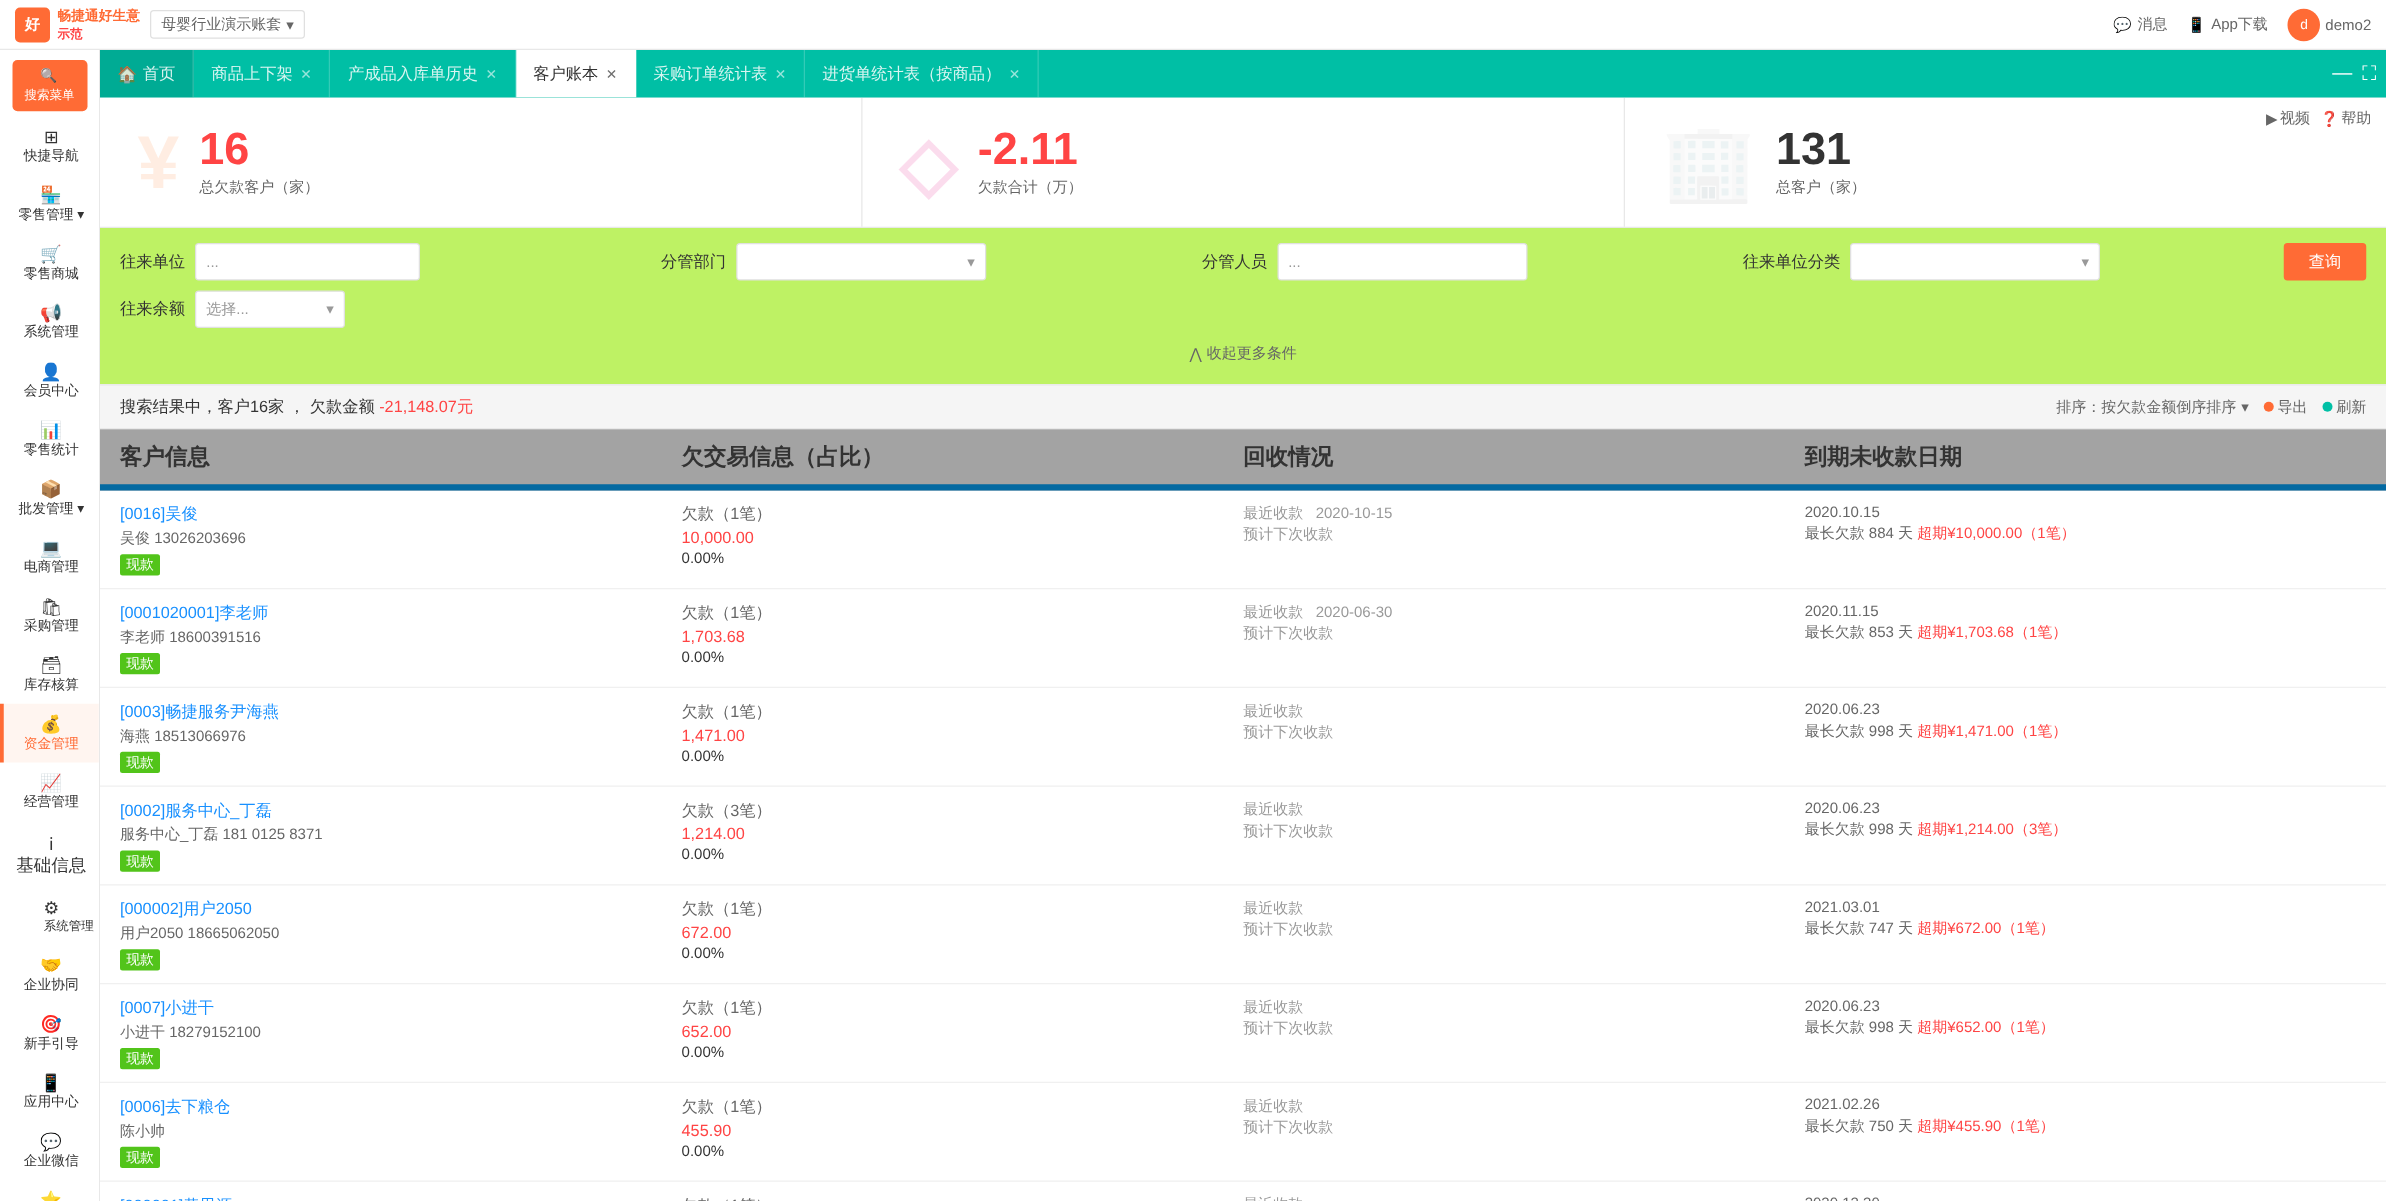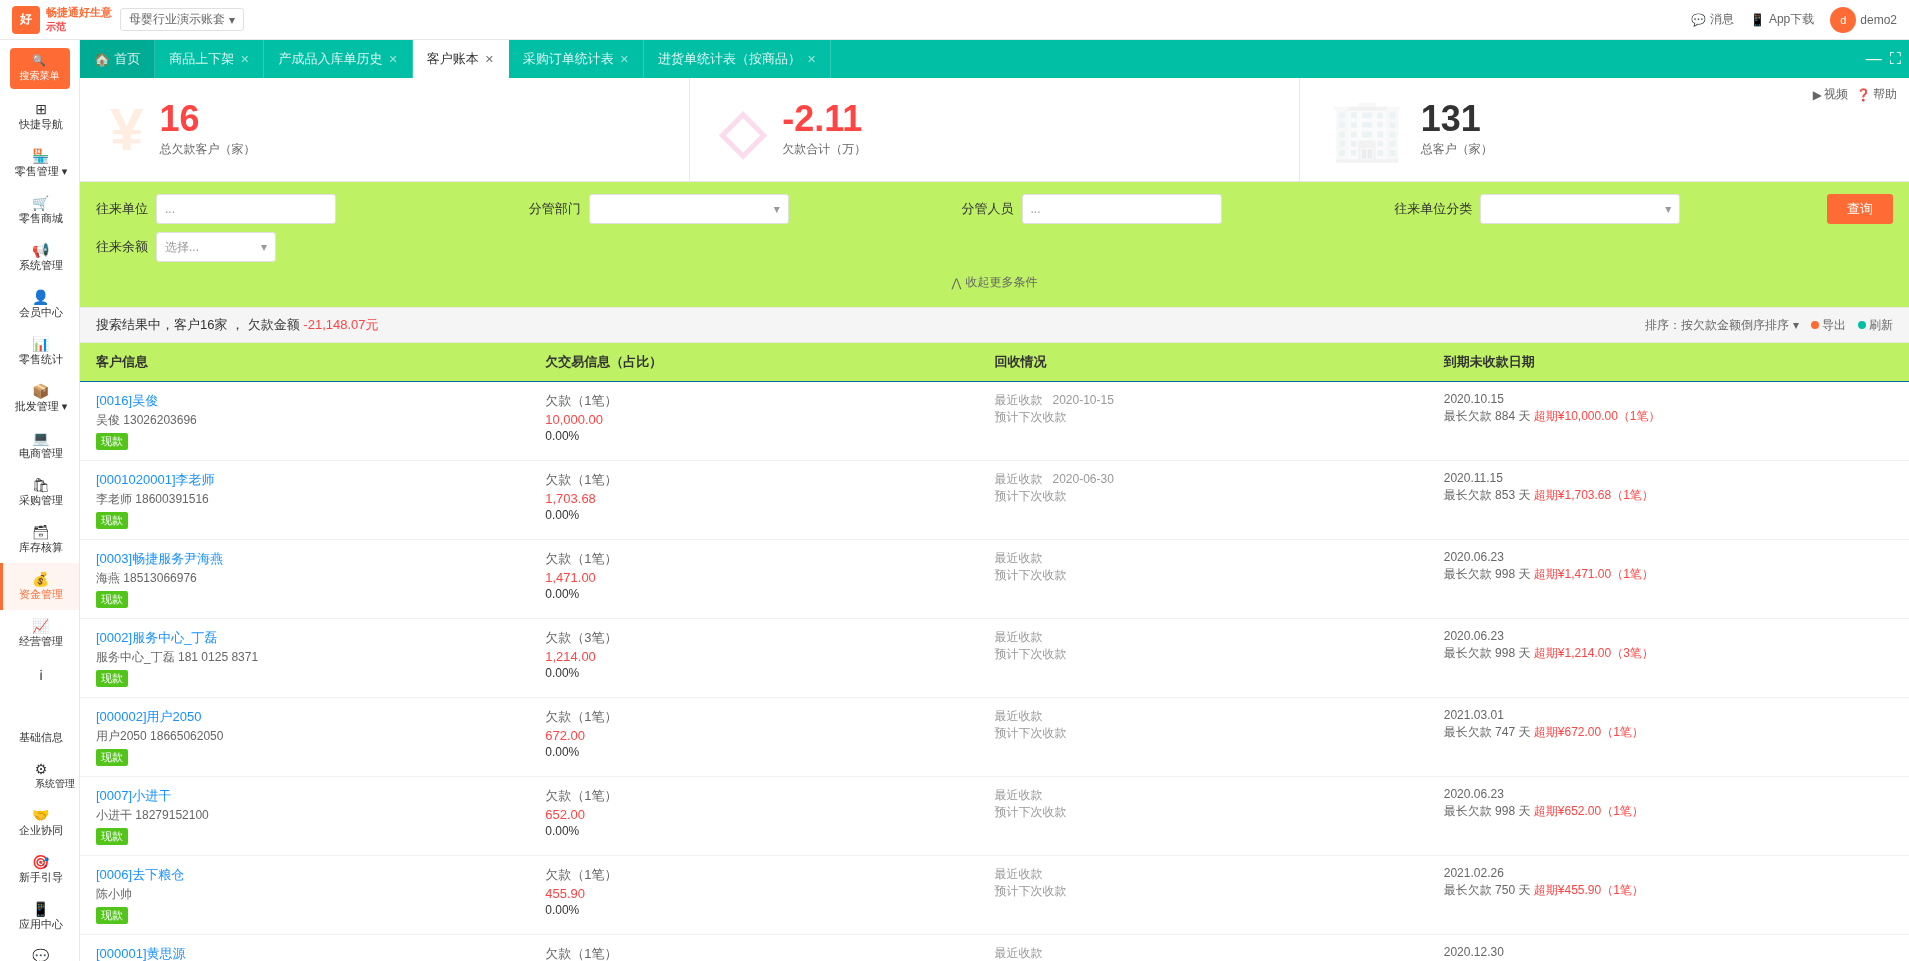--- a/index.html
+++ b/index.html
@@ -120,22 +120,22 @@
     .sort-select { display: flex; align-items: center; gap: 4px; cursor: pointer; }
     .action-btn { display: flex; align-items: center; gap: 3px; cursor: pointer; }
     .action-btn .dot { width: 8px; height: 8px; border-radius: 50%; display: inline-block; }
     .dot-orange { background: #ff6b35; }
     .dot-green { background: #00bfa5; }
 
     
     .table-container { background: #fff; }
     .table-header {
       display: grid; grid-template-columns: 2fr 2fr 2fr 2fr;
-      background: #bef264; border-bottom: 1px solid #0369a1;
-      padding: 10px 16px; font-size: 13px; font-weight: bold; color: #333;
+      background: #a3a3a3; border-bottom: 5px solid #0369a1;
+      padding: 10px 16px; font-size: 18px; font-weight: bold; color: #333;
     }
     .table-row {
       display: grid; grid-template-columns: 2fr 2fr 2fr 2fr;
       border-bottom: 1px solid #f0f0f0; padding: 10px 16px;
       align-items: start;
     }
     .customer-name { color: #1890ff; font-size: 13px; cursor: pointer; }
     .customer-phone { font-size: 12px; color: #666; margin-top: 2px; }
     .tag-xian { display: inline-block; background: #52c41a; color: #fff; font-size: 11px; padding: 1px 5px; border-radius: 2px; margin-top: 4px; }
     .debt-count { font-size: 13px; color: #666; }
@@ -235,21 +235,21 @@
     <div class="sidebar-nav-item active">
       <div style="font-size:14px;">💰</div>
       <div style="font-size:11px;">资金管理</div>
     </div>
     <div class="sidebar-nav-item">
       <div style="font-size:14px;">📈</div>
       <div style="font-size:11px;">经营管理</div>
     </div>
     <div class="sidebar-nav-item">
       <div style="font-size:14px;">ℹ</div>
-      <div style="font-size:11px;margin-top:46px;">基础信息</div>
+      <div style="font-size:14px;">基础信息</div>
     </div>
     <div class="sidebar-nav-item">
       <div style="font-size:14px;">⚙</div>
       <div style="font-size:10px;text-align:right;">系统管理</div>
     </div>
     <div class="sidebar-nav-item">
       <div style="font-size:14px;">🤝</div>
       <div style="font-size:11px;">企业协同</div>
     </div>
     <div class="sidebar-nav-item">

